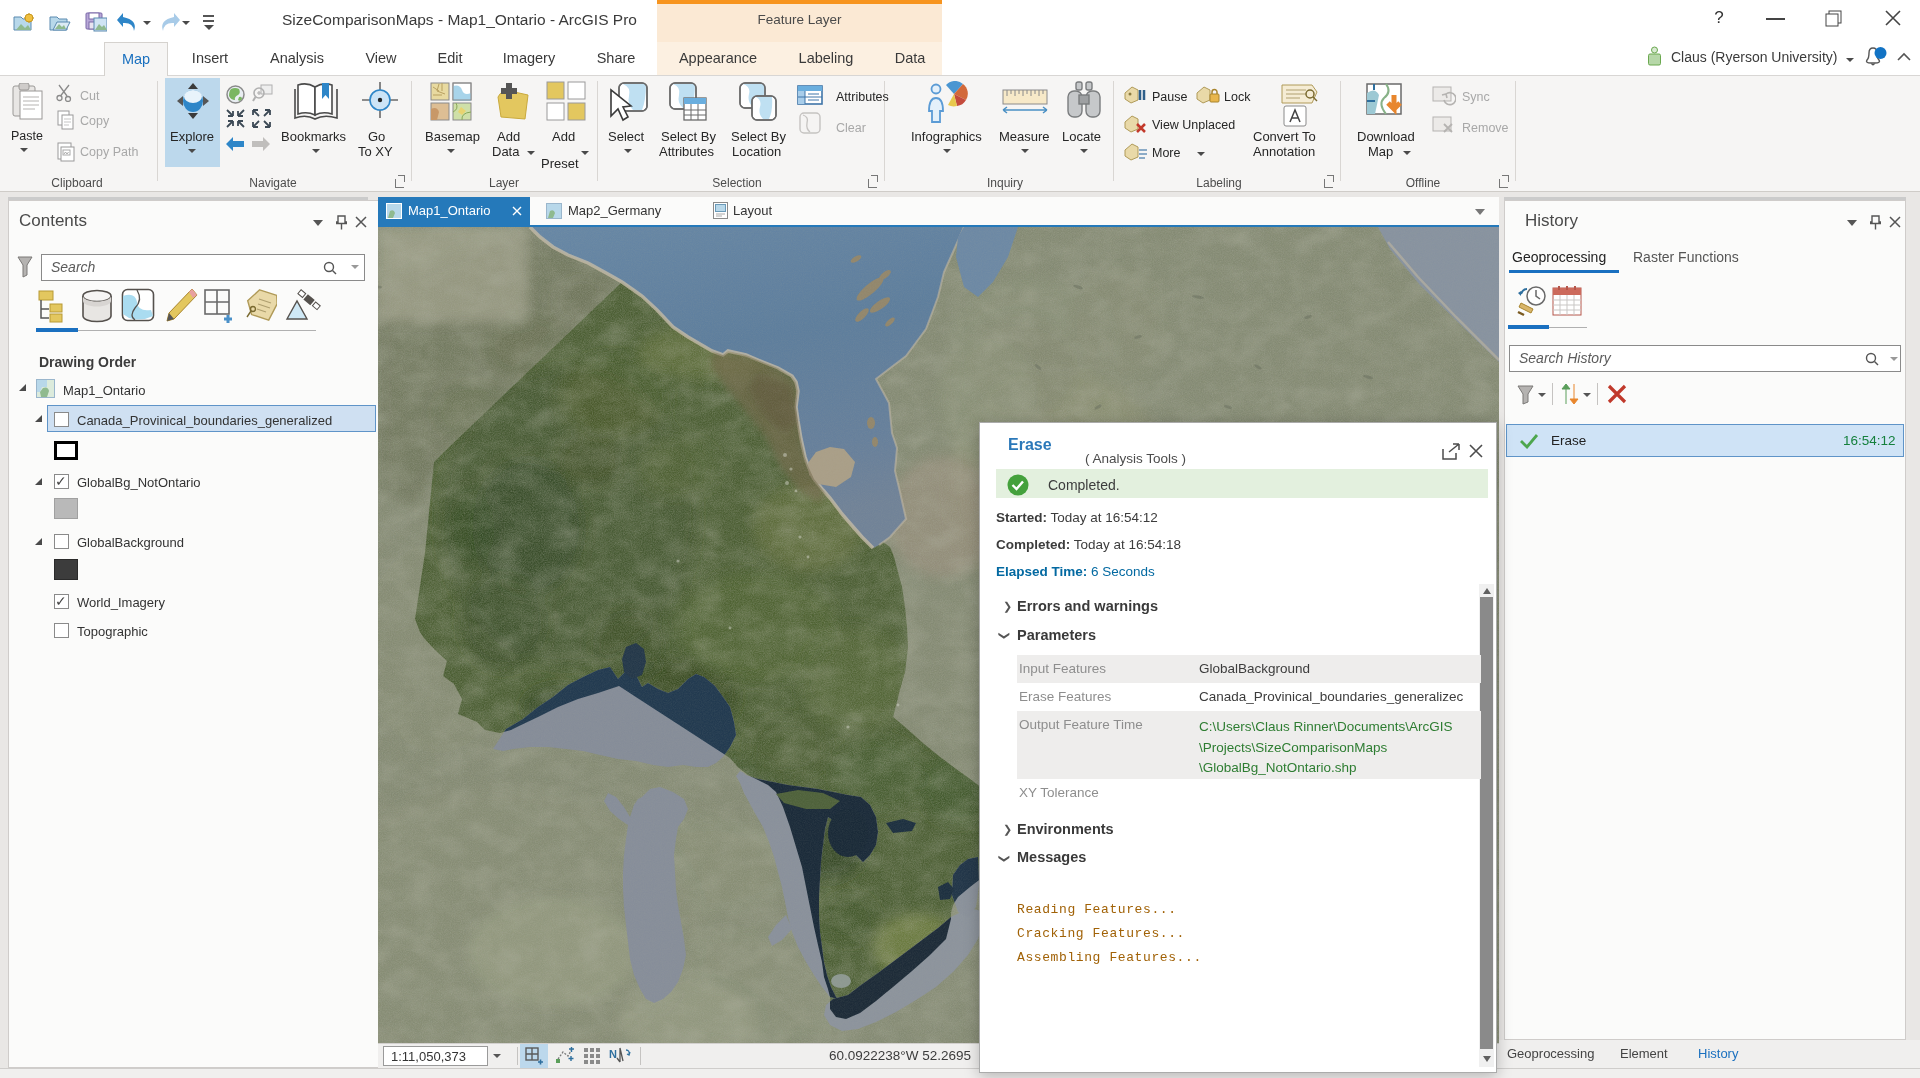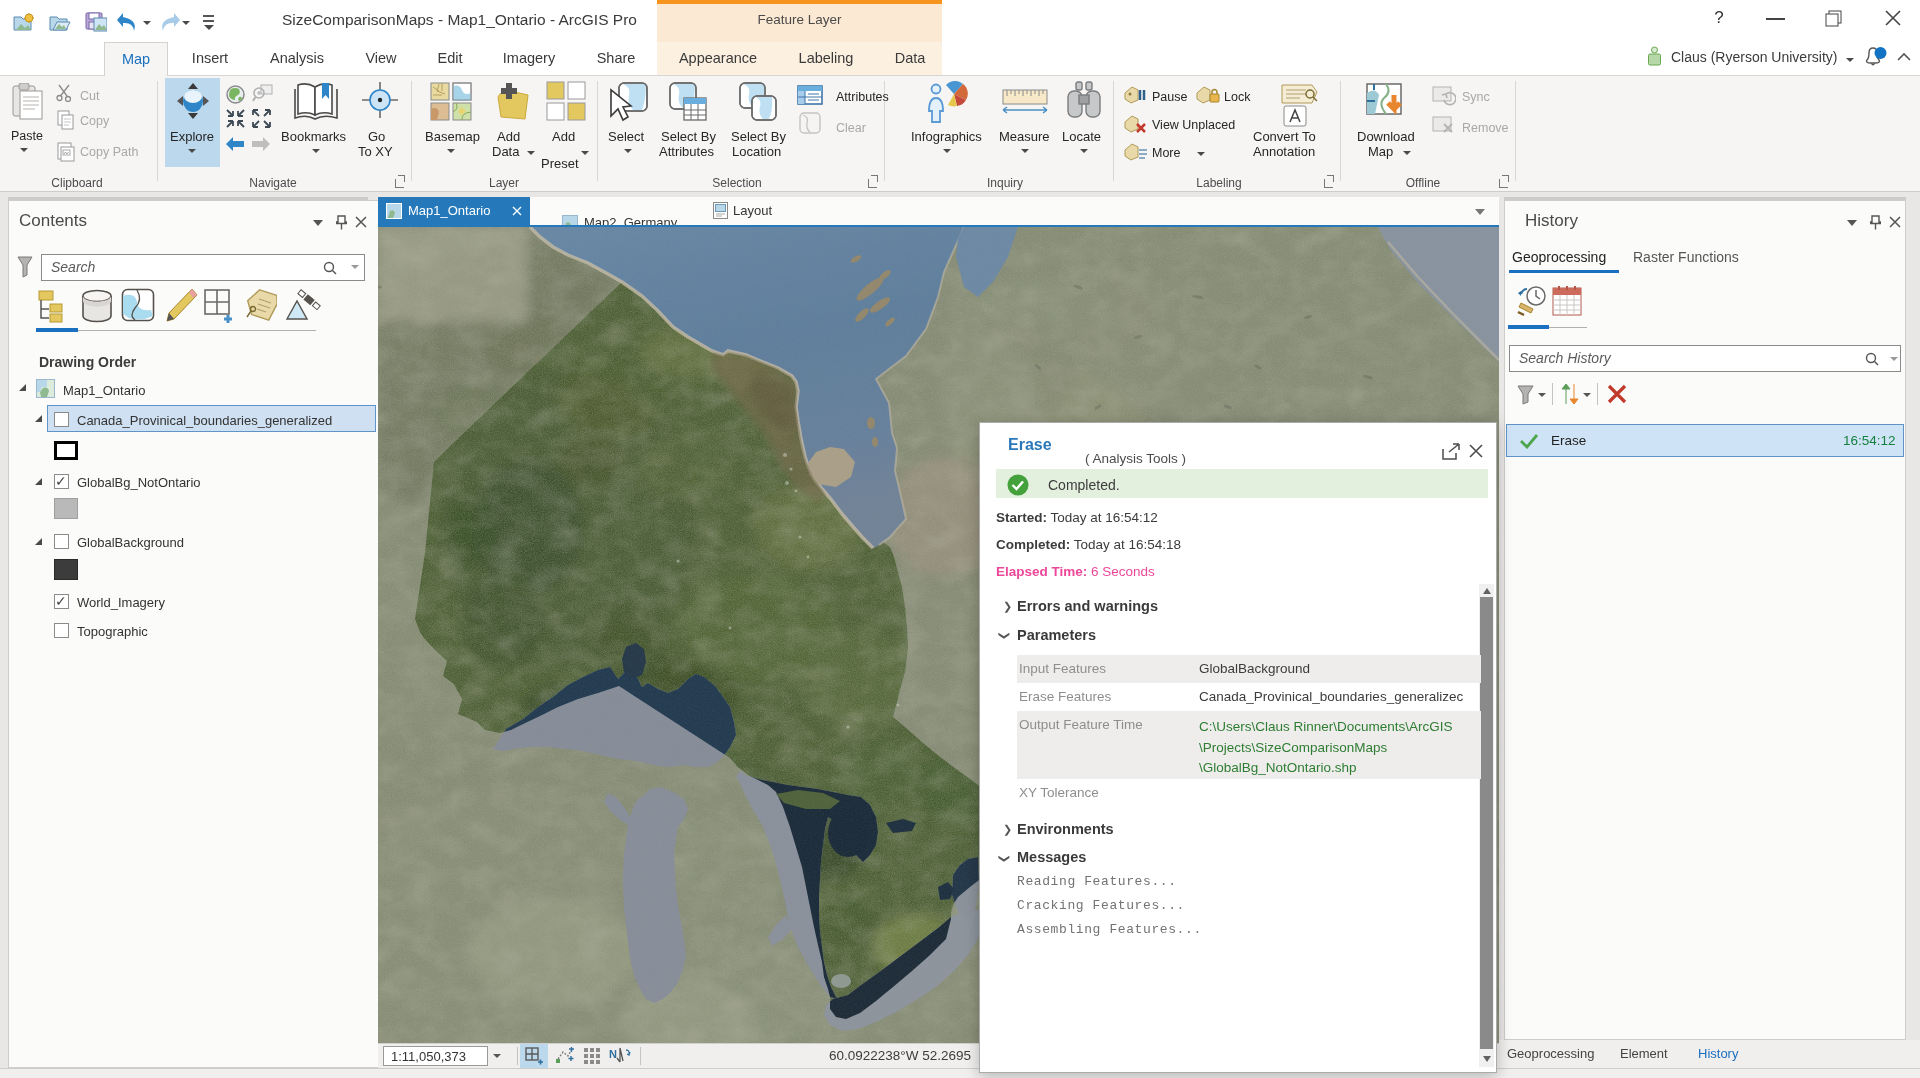--- a/index.html
+++ b/index.html
@@ -42,21 +42,21 @@
 
 #maptabs { position:absolute; left:378px; top:5px; width:1121px; height:28px; background:#fbfbfa; }
 .mtab { position:absolute; top:0; height:28px; font-size:13px; line-height:27px; color:#333; }
 
 #mapstatus { position:absolute; left:378px; top:851px; width:1121px; height:25px; background:#f0efee; border-top:1px solid #d2d0ce; }
 #dockbottom { position:absolute; left:1499px; top:848px; width:421px; height:28px; background:#f0efee; font-size:13px; }
 #winbottom { position:absolute; left:0; top:1068px; width:1920px; height:10px; background:#f0efee; border-top:1px solid #cfcdcb; }
 
 #dialog { position:absolute; left:979px; top:422px; width:518px; height:651px; background:#fff; border:1px solid #ababab; box-shadow:0 3px 14px rgba(0,0,0,0.25); }
 .dlgsec { position:absolute; font-size:14.5px; font-weight:bold; color:#3a3a3a; }
-.mono { position:absolute; font-family:"Liberation Mono", monospace; font-size:13px; color:#737373; letter-spacing:0.6px;}
+.mono { position:absolute; font-family:"Liberation Mono", monospace; font-size:13px; color:#a16207; letter-spacing:0.6px;margin-top:28px;}
 .chev { position:absolute; font-size:11px; color:#555; }
 </style>
 </head>
 <body>
 <div id="win">
 
   <div id="titlebar">
     <svg class="abs" style="left:13px;top:13px" width="22" height="19" viewBox="0 0 22 19">
         <path d="M1 4 h7 l2 2 h8 v11 h-17 z" fill="#b8d8ea" stroke="#5a8ab0"></path>
         <circle cx="16" cy="5" r="4" fill="#f0c040" stroke="#c89820"></circle>
@@ -510,21 +510,21 @@
         <svg class="abs" style="left:8px;top:6px" width="16" height="16" viewBox="0 0 16 16">
             <rect width="16" height="16" fill="#fff"></rect>
             <rect x="1" y="1" width="14" height="14" fill="#b8d8ea"></rect>
             <path d="M4 8 q4 -2 5 2 l-2 5 h-5z" fill="#8fba8f"></path>
           </svg>
         <span style="margin-left:30px;">Map1_Ontario</span>
         <svg class="abs" style="left:134px;top:9px" width="10" height="10" viewBox="0 0 10 10">
             <path d="M1 1 L9 9 M9 1 L1 9" stroke="#fff" stroke-width="1.4"></path>
           </svg>
       </div>
-      <div class="mtab" style="left:176px;width:140px;margin-top:12px;">
+      <div class="mtab" style="left:160px;width:140px;">
         <svg class="abs" style="left:8px;top:6px" width="16" height="16" viewBox="0 0 16 16">
             <rect width="16" height="16" fill="#9ab6cc"></rect>
             <rect x="1" y="1" width="14" height="14" fill="#b8d8ea"></rect>
             <path d="M4 8 q4 -2 5 2 l-2 5 h-5z" fill="#8fba8f"></path>
           </svg>
         <span style="margin-left:30px;">Map2_Germany</span>
       </div>
       <div class="mtab" style="left:327px;width:85px;">
         <svg class="abs" style="left:8px;top:5px" width="15" height="17" viewBox="0 0 15 17">
             <rect x="0.5" y="0.5" width="14" height="16" fill="#fff" stroke="#8a8a8a"></rect>
@@ -823,21 +823,21 @@
         <path d="M1 1 L13 13 M13 1 L1 13" stroke="#4c4c4c" stroke-width="1.6"></path>
       </svg>
     <div class="abs" style="left:16px;top:46px;width:492px;height:29px;background:#e3f0de;"></div>
     <svg class="abs" style="left:27px;top:51px" width="22" height="22" viewBox="0 0 22 22">
         <circle cx="11" cy="11" r="10.5" fill="#44a13c"></circle>
         <path d="M5.5 11 L9.5 15 L16 7.5" fill="none" stroke="#fff" stroke-width="2.4"></path>
       </svg>
     <div class="abs" style="left:68px;top:54px;font-size:14px;color:#3c3c3c;">Completed.</div>
     <div class="abs" style="left:16px;top:87px;font-size:13.5px;color:#3c3c3c;"><b>Started:</b> Today at 16:54:12</div>
     <div class="abs" style="left:16px;top:114px;font-size:13.5px;color:#3c3c3c;"><b>Completed:</b> Today at 16:54:18</div>
-    <div class="abs" style="left:16px;top:141px;font-size:13.5px;color:#ec4899;"><b>Elapsed Time:</b> 6 Seconds</div>
+    <div class="abs" style="left:16px;top:141px;font-size:13.5px;color:#0369a1;"><b>Elapsed Time:</b> 6 Seconds</div>
 
     <div class="abs" style="left:499px;top:161px;width:15px;height:483px;background:#f0f0f0;"></div>
     <svg class="abs" style="left:503px;top:165px" width="8" height="6" viewBox="0 0 8 6">
         <path d="M4 0 L8 6 H0 Z" fill="#606060"></path>
       </svg>
     <div class="abs" style="left:500px;top:174px;width:13px;height:452px;background:#8a8a8a;"></div>
     <svg class="abs" style="left:503px;top:633px" width="8" height="6" viewBox="0 0 8 6">
         <path d="M4 6 L0 0 H8 Z" fill="#606060"></path>
       </svg>
     <div class="chev" style="left:23px;top:177px;">❯</div>

